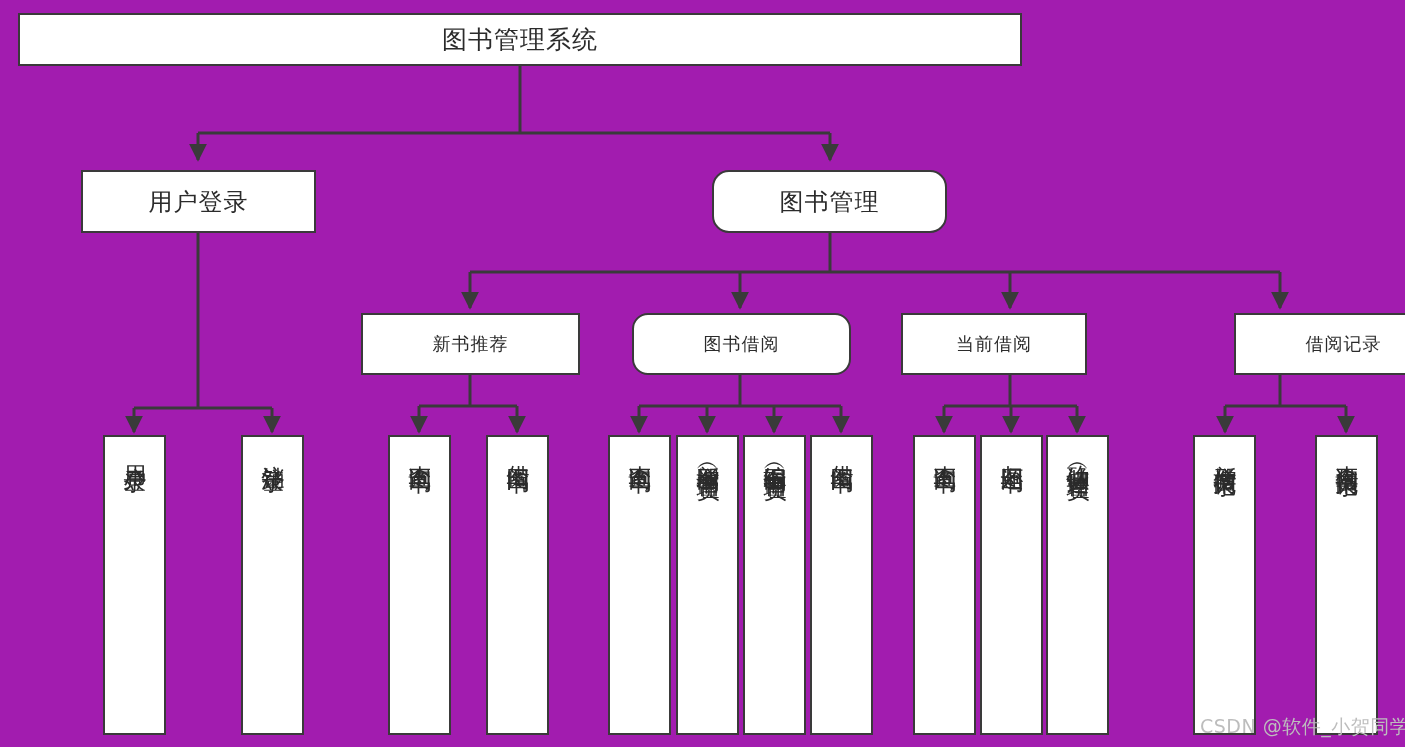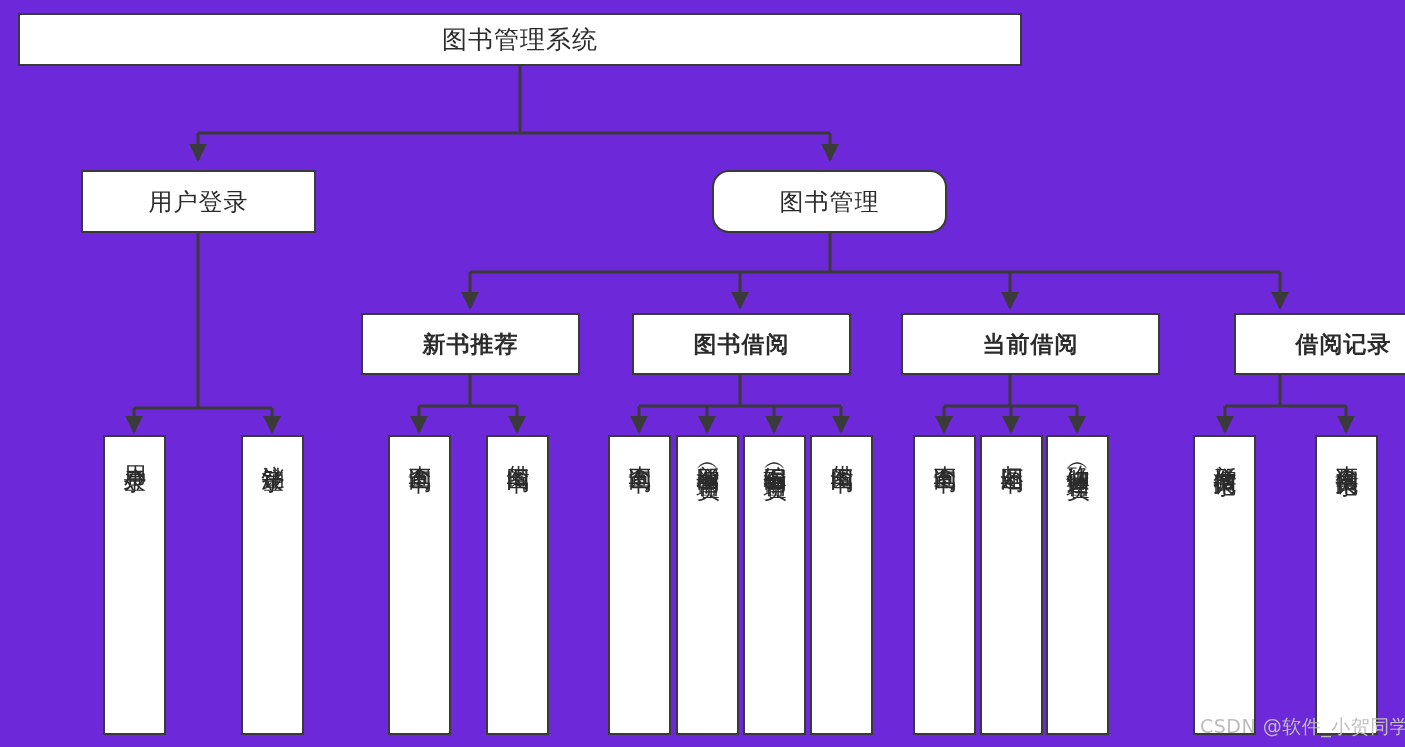--- a/index.html
+++ b/index.html
@@ -7,21 +7,21 @@
     padding: 0;
     background: #ffffff;
   }
   body {
     font-family: "DejaVu Sans", "Liberation Sans", sans-serif;
   }
   #canvas {
     position: relative;
     width: 1405px;
     height: 747px;
-    background: #6d28d9;
+    background: #a21caf;
     overflow: hidden;
   }
   svg#edges {
     position: absolute;
     left: 0;
     top: 0;
     width: 1405px;
     height: 747px;
     pointer-events: none;
   }
@@ -37,23 +37,22 @@
   }
   .node.root {
     font-size: 25px;
     letter-spacing: 1px;
   }
   .node.level2 {
     font-size: 24px;
     letter-spacing: 1px;
   }
   .node.level3 {
-    font-size: 23px;
+    font-size: 18px;
     letter-spacing: 1px;
-    font-weight: bold;
   }
   .node.leaf {
     font-size: 23px;
     padding-top: 10px;
     align-items: flex-start;
     justify-content: center;
   }
   .vlabel {
     writing-mode: vertical-rl;
     text-orientation: upright;
@@ -136,24 +135,24 @@
   <div class="node level2" style="left:81px; top:170px; width:235px; height:63px;">
     <span>用户登录</span>
   </div>
   <div class="node level2" style="left:712px; top:170px; width:235px; height:63px;border-radius:17px;">
     <span>图书管理</span>
   </div>
 
   <div class="node level3" style="left:361px; top:313px; width:219px; height:62px;">
     <span>新书推荐</span>
   </div>
-  <div class="node level3" style="left:632px; top:313px; width:219px; height:62px;">
+  <div class="node level3" style="left:632px; top:313px; width:219px; height:62px;border-radius:16px;">
     <span>图书借阅</span>
   </div>
-  <div class="node level3" style="left:901px; top:313px; width:259px; height:62px;text-align:center;">
+  <div class="node level3" style="left:901px; top:313px; width:186px; height:62px;text-align:center;">
     <span>当前借阅</span>
   </div>
   <div class="node level3" style="left:1234px; top:313px; width:219px; height:62px;">
     <span>借阅记录</span>
   </div>
 
   <div class="node leaf" style="left:103px; top:435px; width:63px; height:300px;">
     <span class="vlabel">用户登录</span>
   </div>
   <div class="node leaf" style="left:241px; top:435px; width:63px; height:300px;">

